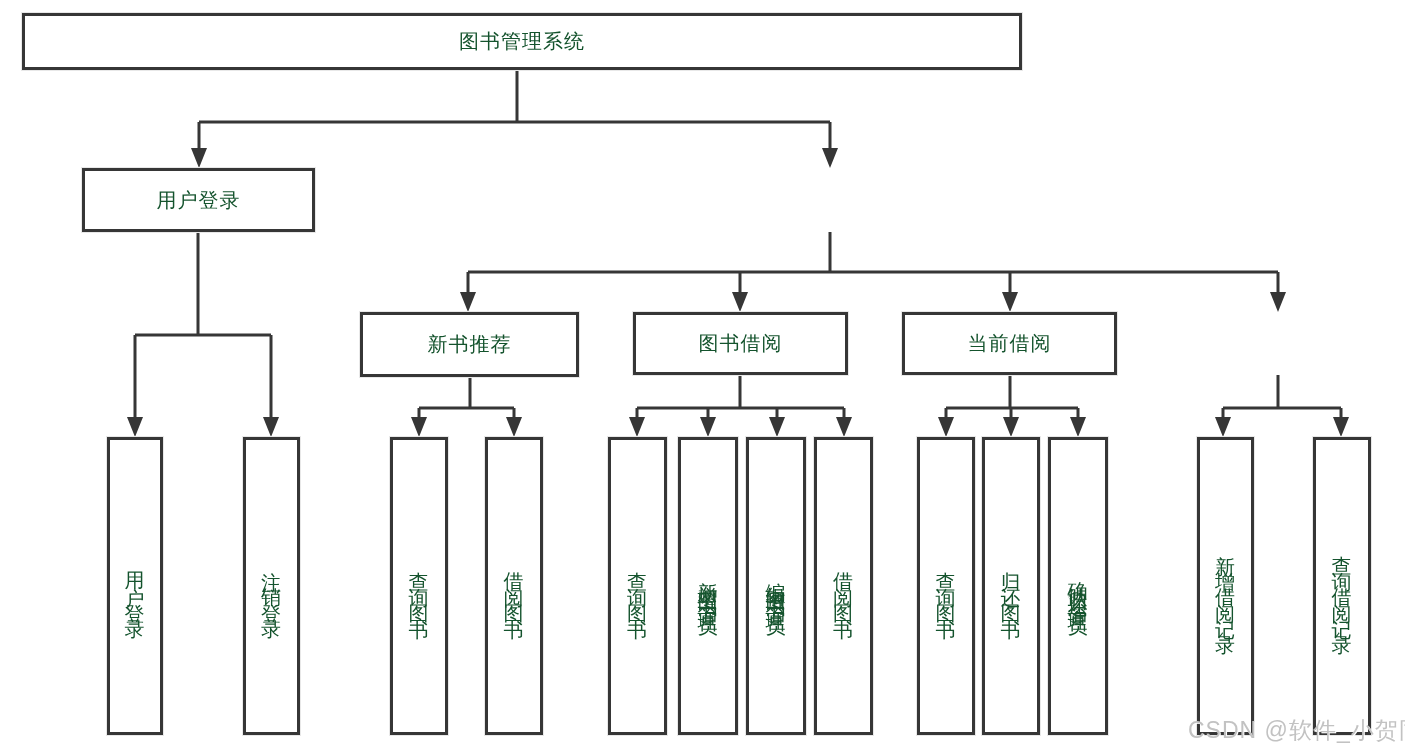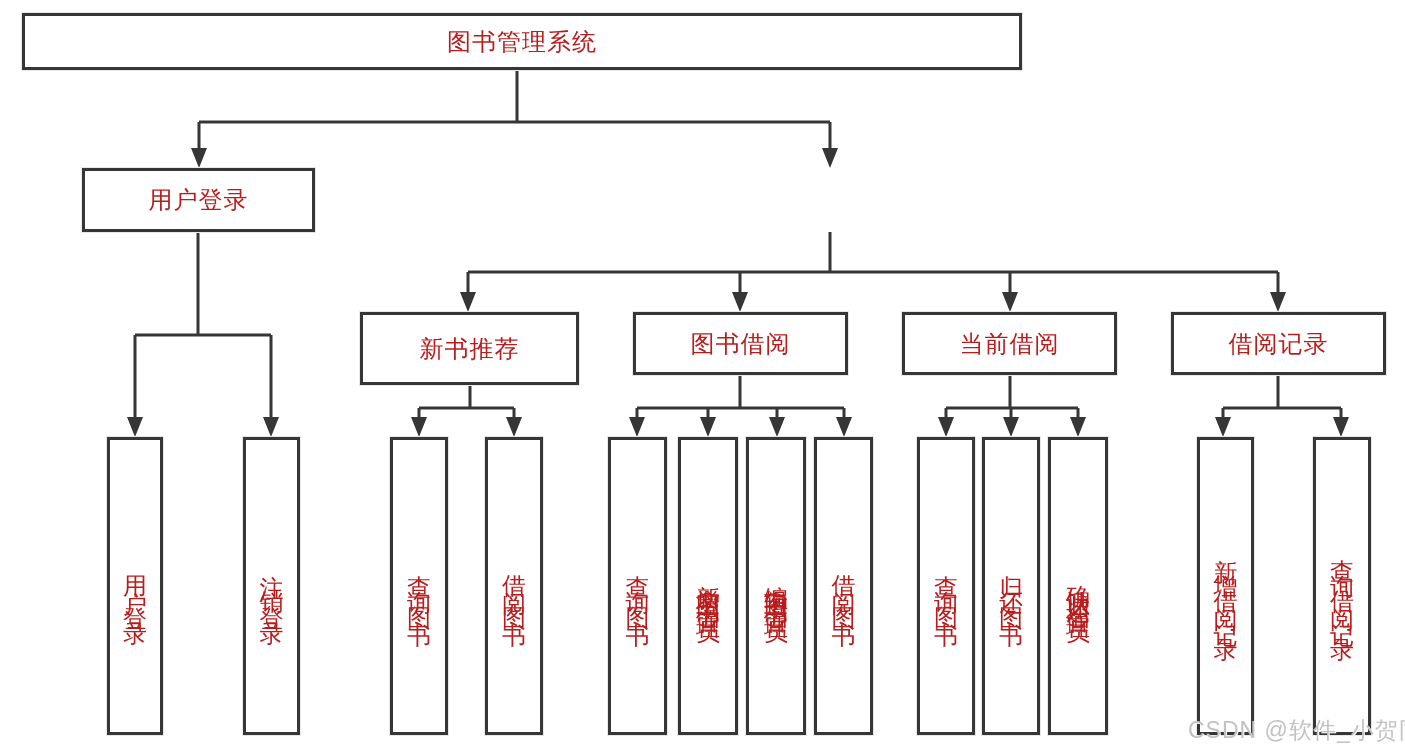--- a/index.html
+++ b/index.html
@@ -12,21 +12,21 @@
   }
   .stage { position:absolute; inset:0; width:1405px; height:747px; }
   svg.connectors { position:absolute; left:0; top:0; z-index:1; }
   svg.connectors path.line { stroke:#363636; stroke-width:3; fill:none; }
   svg.connectors path.arrow { fill:#363636; stroke:none; }
   .box {
     position:absolute; z-index:2;
     background:#ffffff;
     border:3px solid #363636;
     display:flex; align-items:center; justify-content:center;
-    font-size:24px; color:#b91c1c;
+    font-size:20px; color:#14532d;
     box-shadow:0 0 0 1px #e8e8e8;
   }
   .box.h { letter-spacing:1px; }
   .box.v {
     writing-mode:vertical-rl;
     letter-spacing:16px;
     line-height:1;
     padding-top:4px;
   }
   .box.v.long { letter-spacing:5px; }
@@ -77,24 +77,23 @@
 
     <path class="line" d="M1278 375 V408 M1223 408 H1341 M1223 408 V422 M1341 408 V422"></path>
     <path class="arrow" d="M1215 417 h16 l-8 20 z"></path>
     <path class="arrow" d="M1333 417 h16 l-8 20 z"></path>
   </svg>
 
   <div class="box h" style="left:22px; top:13px; width:1000px; height:57px">图书管理系统</div>
 
   <div class="box h" style="left:82px; top:168px; width:233px; height:64px">用户登录</div>
 
-  <div class="box h" style="left:360px; top:312px; width:219px; height:73px">新书推荐</div>
+  <div class="box h" style="left:360px; top:312px; width:219px; height:65px">新书推荐</div>
   <div class="box h" style="left:902px; top:312px; width:215px; height:63px">当前借阅</div>
   <div class="box h" style="left:633px; top:312px; width:215px; height:63px">图书借阅</div>
-  <div class="box h" style="left:1171px; top:312px; width:215px; height:63px">借阅记录</div>
 
   <div class="box v" style="left:107px; top:437px; width:56px; height:298px">用户登录</div>
   <div class="box v" style="left:243px; top:437px; width:57px; height:298px">注销登录</div>
 
   <div class="box v" style="left:390px; top:437px; width:58px; height:298px">查询图书</div>
   <div class="box v" style="left:485px; top:437px; width:58px; height:298px">借阅图书</div>
 
   <div class="box v" style="left:608px; top:437px; width:59px; height:298px">查询图书</div>
   <div class="box v long" style="left:678px; top:437px; width:60px; height:298px">新增图书（管理员）</div>
   <div class="box v long" style="left:746px; top:437px; width:60px; height:298px">编辑图书（管理员）</div>

